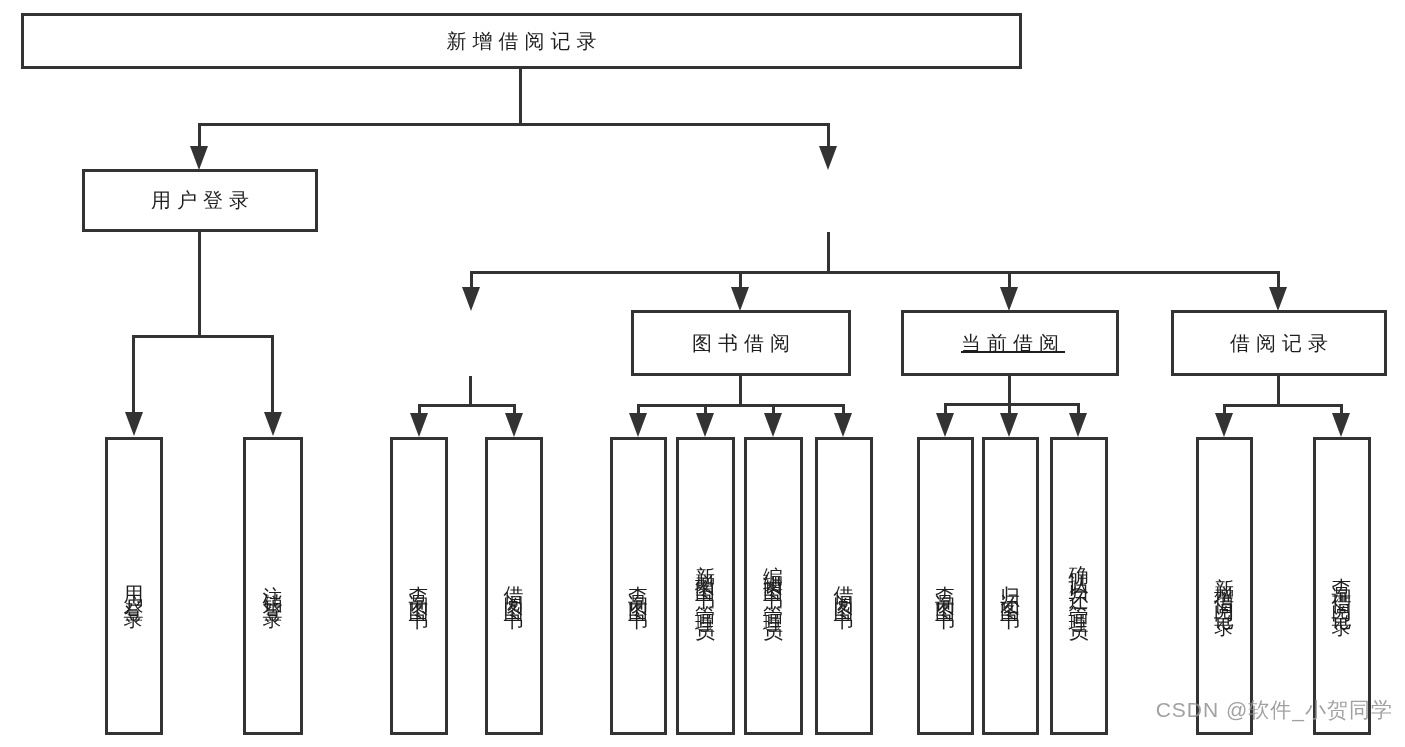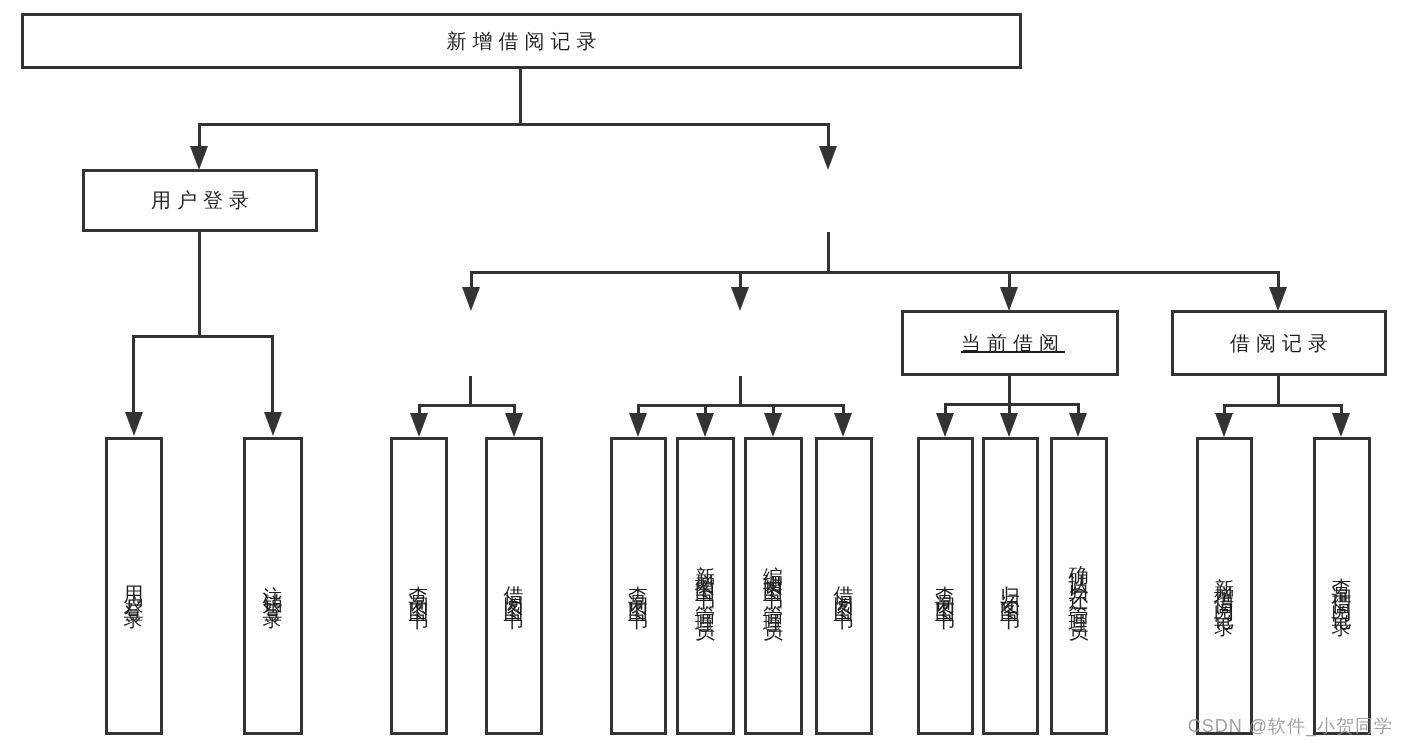--- a/index.html
+++ b/index.html
@@ -21,22 +21,22 @@
     letter-spacing:8px;line-height:1;
   }
   .vline{position:absolute;width:3px;background:#333333;}
   .hline{position:absolute;height:3px;background:#333333;}
   .arrow{
     position:absolute;width:0;height:0;
     border-left:9px solid transparent;border-right:9px solid transparent;
     border-top:24px solid #333333;
   }
   .watermark{
-    position:absolute;top:714px;right:12px;
-    font-size:18px;letter-spacing:1px;color:rgba(145,145,145,0.85);
+    position:absolute;top:696px;right:12px;
+    font-size:21px;letter-spacing:1px;color:rgba(145,145,145,0.85);
     white-space:nowrap;z-index:5;
   }
 </style>
 </head>
 <body>
 
 <div class="canvas">
 
   <div class="box h" style="left:21px;top:13px;width:1001px;height:56px;">新增借阅记录</div>
 
@@ -60,20 +60,21 @@
   <div class="hline" style="left:470px;top:271px;width:810px;"></div>
   <div class="vline" style="left:470px;top:271px;height:22px;"></div>
   <div class="arrow" style="left:462px;top:287px;"></div>
   <div class="vline" style="left:739px;top:271px;height:22px;"></div>
   <div class="arrow" style="left:731px;top:287px;"></div>
   <div class="vline" style="left:1008px;top:271px;height:22px;"></div>
   <div class="arrow" style="left:1000px;top:287px;"></div>
   <div class="vline" style="left:1277px;top:271px;height:22px;"></div>
   <div class="arrow" style="left:1269px;top:287px;"></div>
 
+  <div class="box h" style="left:631px;top:310px;width:220px;height:66px;">图书借阅</div>
   <div class="box h" style="left:901px;top:310px;width:218px;height:66px;text-decoration:underline;">当前借阅</div>
   <div class="box h" style="left:1171px;top:310px;width:216px;height:66px;">借阅记录</div>
 
   <div class="vline" style="left:469px;top:376px;height:31px;"></div>
   <div class="hline" style="left:418px;top:404px;width:98px;"></div>
   <div class="vline" style="left:418px;top:404px;height:14px;"></div>
   <div class="arrow" style="left:410px;top:413px;"></div>
   <div class="vline" style="left:513px;top:404px;height:14px;"></div>
   <div class="arrow" style="left:505px;top:413px;"></div>
 

